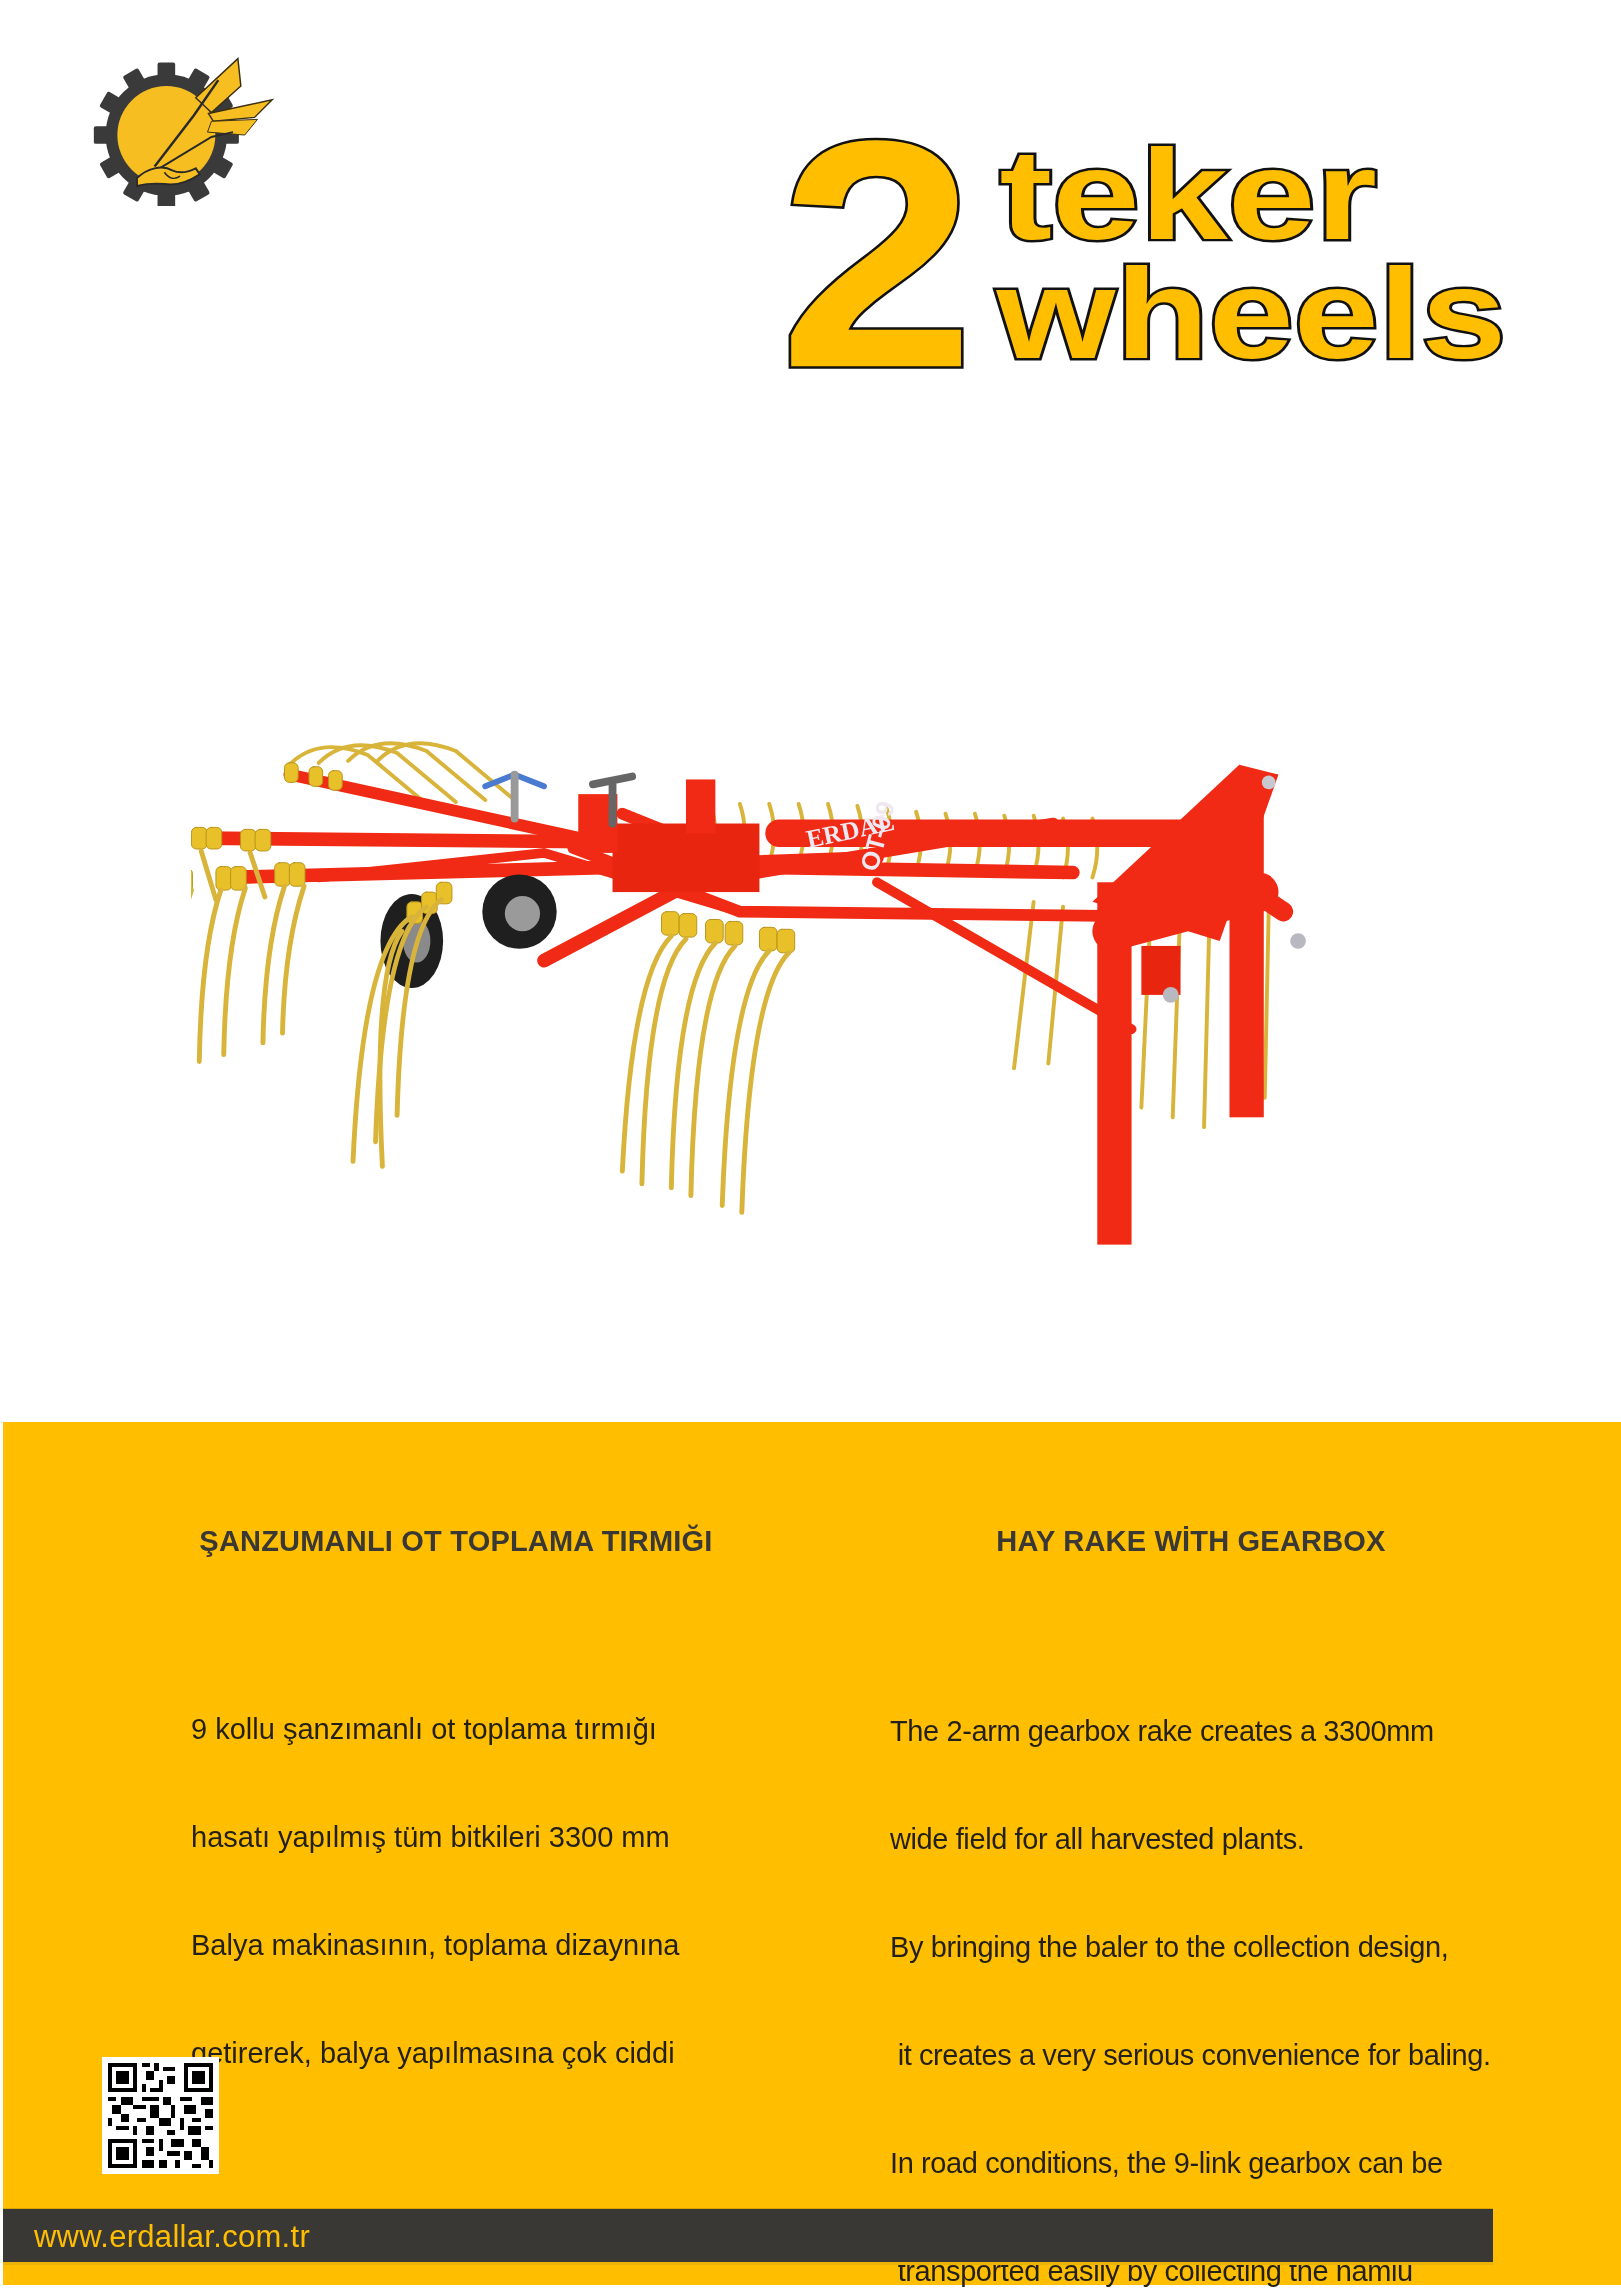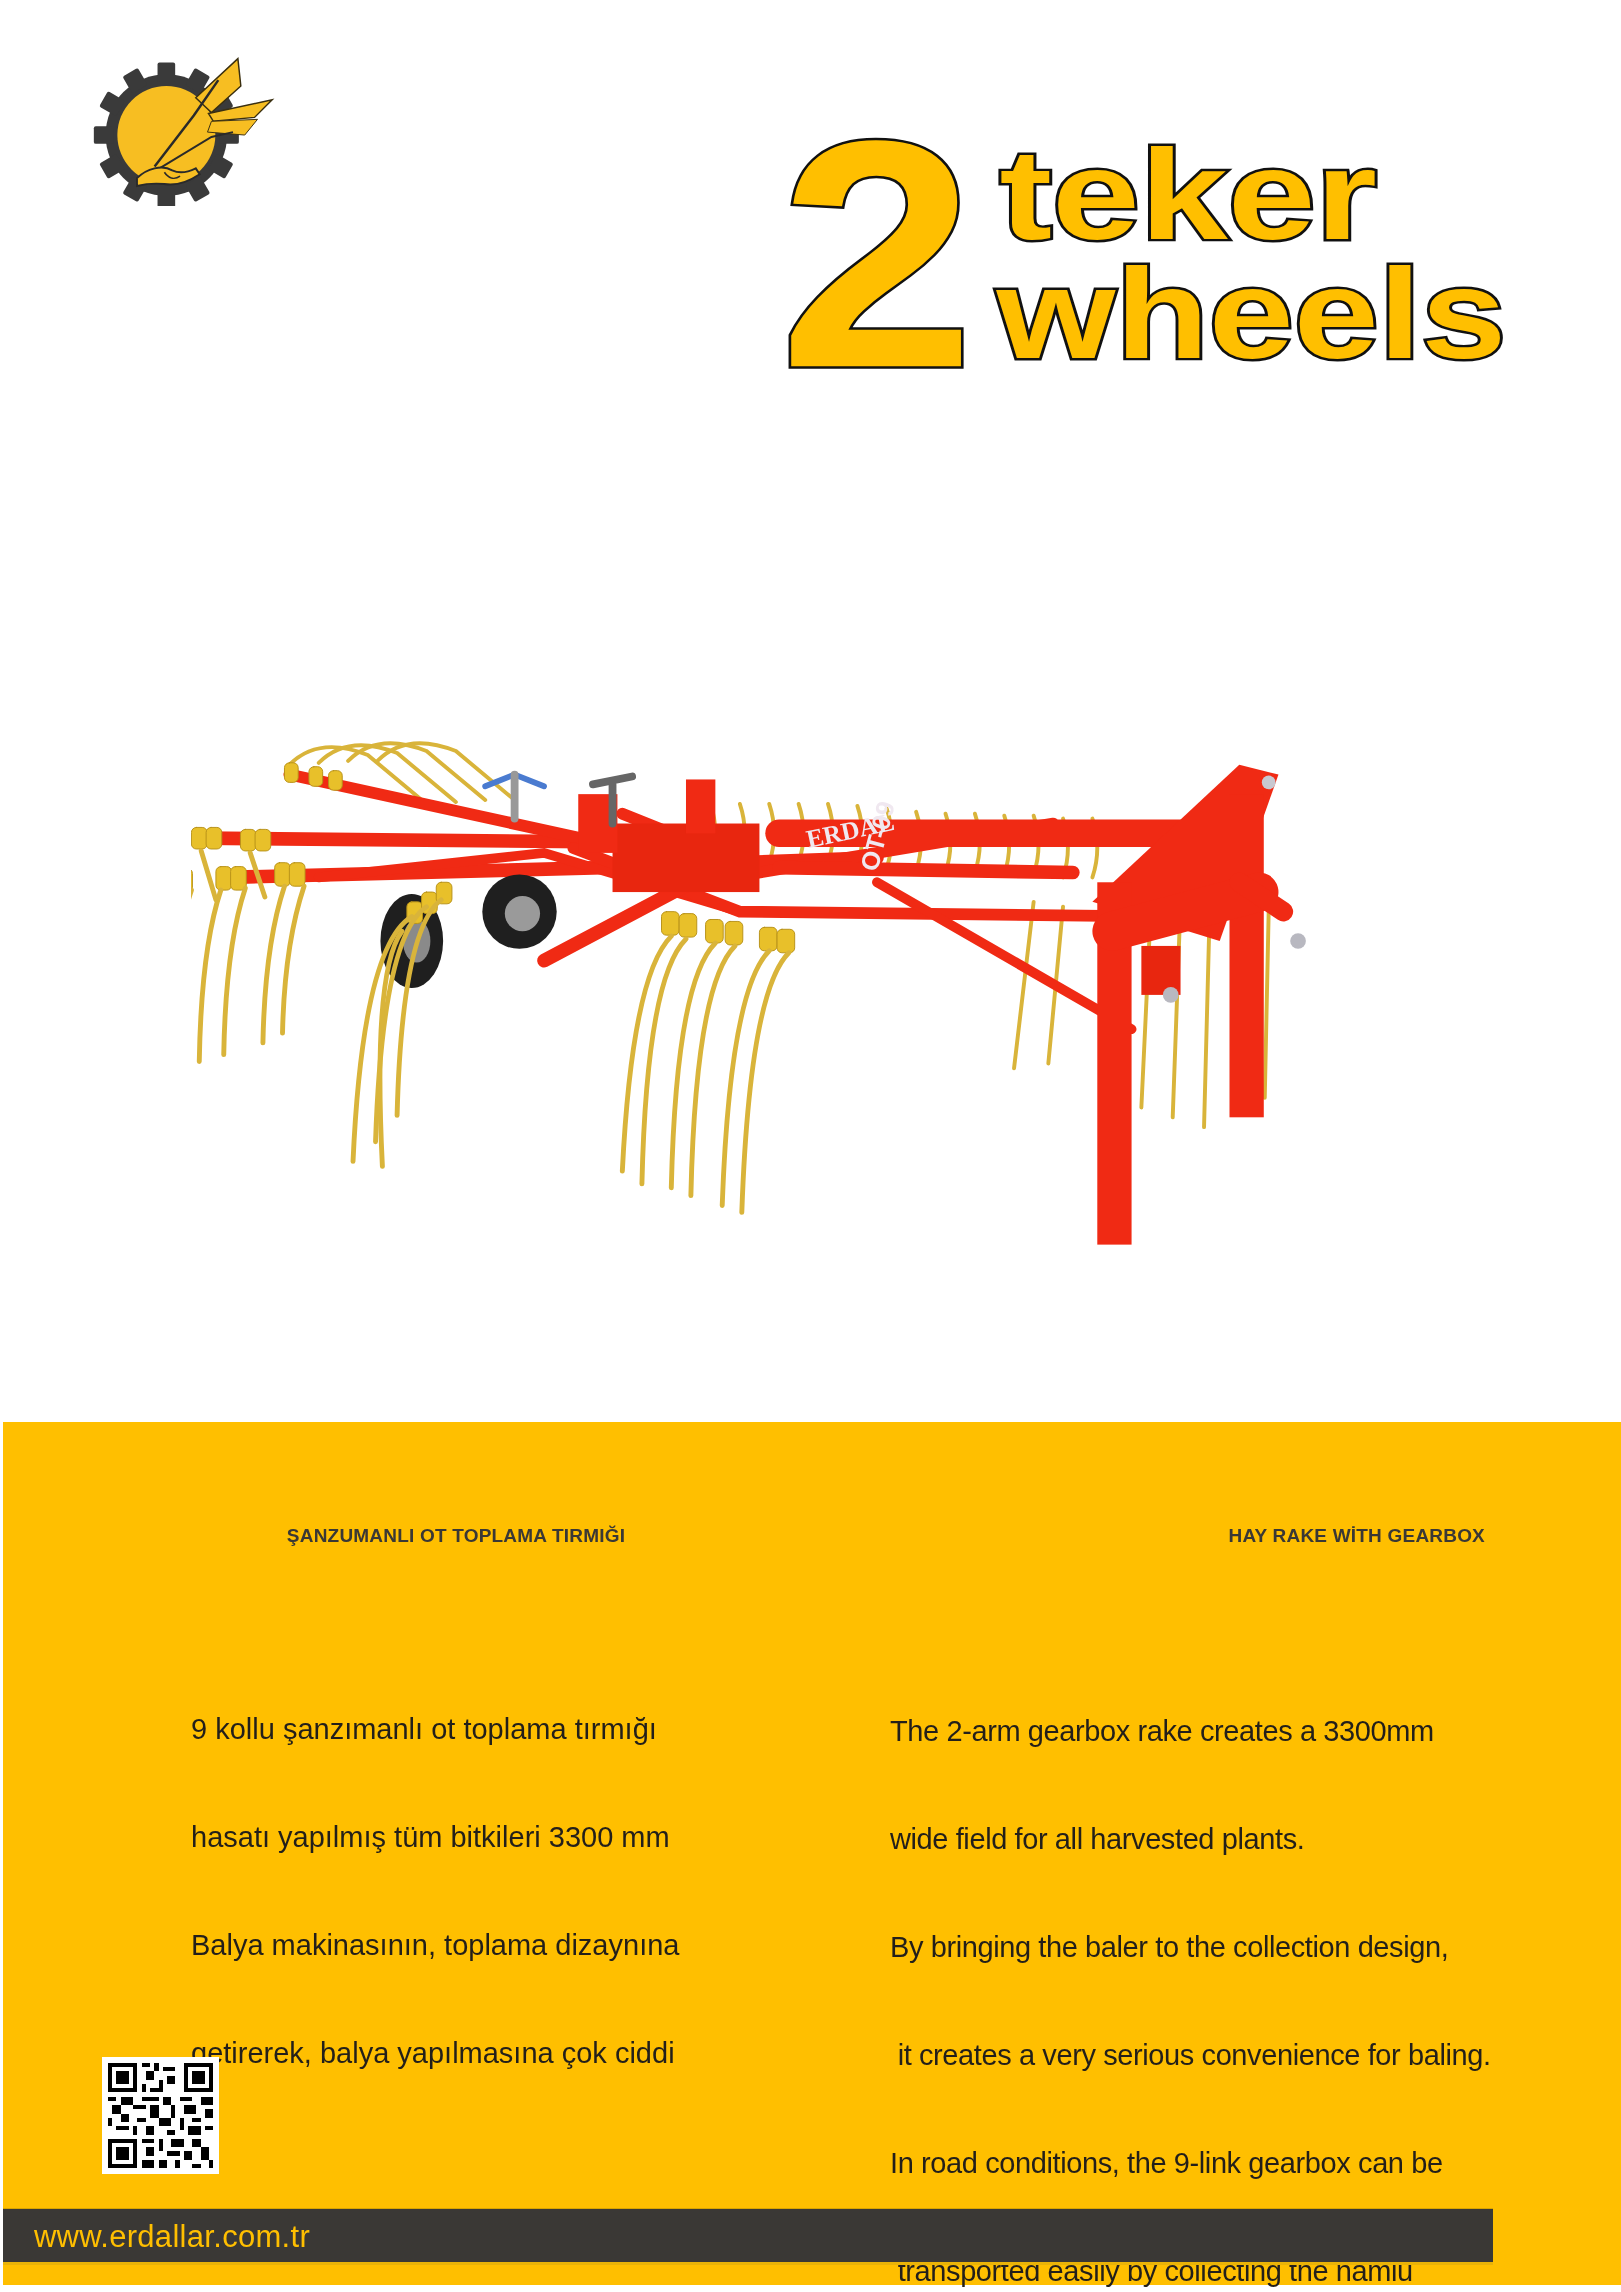--- a/index.html
+++ b/index.html
@@ -10,23 +10,23 @@
 
   .headline { position: absolute; left: 779px; top: 123px; width: 745px; height: 255px; }
   .headline svg { width: 100%; height: 100%; overflow: visible; }
   .headline text { font-family: "Liberation Sans", sans-serif; font-weight: 700; fill: #FFBF00; stroke: #111; stroke-width: 5px; paint-order: stroke fill; }
 
   .product { position: absolute; left: 191px; top: 706px; width: 1225px; height: 568px; }
   .product svg { width: 100%; height: 100%; }
 
   .panel { position: absolute; left: 2.9px; top: 1422px; width: 1618px; height: 863px; background: #FFBF00; }
 
-  .heading { position: absolute; top: 1525px; font-weight: 700; font-size: 19px; color: #3A3835; white-space: nowrap; letter-spacing: 0.2px; }
+  .heading { position: absolute; top: 1525px; font-weight: 700; font-size: 29px; color: #3A3835; white-space: nowrap; letter-spacing: 0.2px; }
   .heading.tr { left: 167px; width: 578px; text-align: center; }
-  .heading.en { left: 897px; width: 588px; text-align: right; }
+  .heading.en { left: 897px; width: 588px; text-align: center; }
 
   .body-text { position: absolute; font-size: 29px; line-height: 36px; color: #231F1A; white-space: pre; }
   .body-text.tr { left: 191px; top: 1639px; }
   .body-text.en { left: 890px; top: 1641px; letter-spacing: -0.4px; }
   .body-text .line { display: block; }
 
   .qr { position: absolute; left: 102px; top: 2057px; width: 117px; height: 117px; background: #fff; padding: 5.9px; }
   .qr svg { width: 100%; height: 100%; display: block; }
 
   .footer-bar { position: absolute; left: 2.9px; top: 2208px; width: 1490px; height: 57px; background: #3A3835; border-top: 1px solid #d9a400; border-bottom: 3px solid #eab308; }

